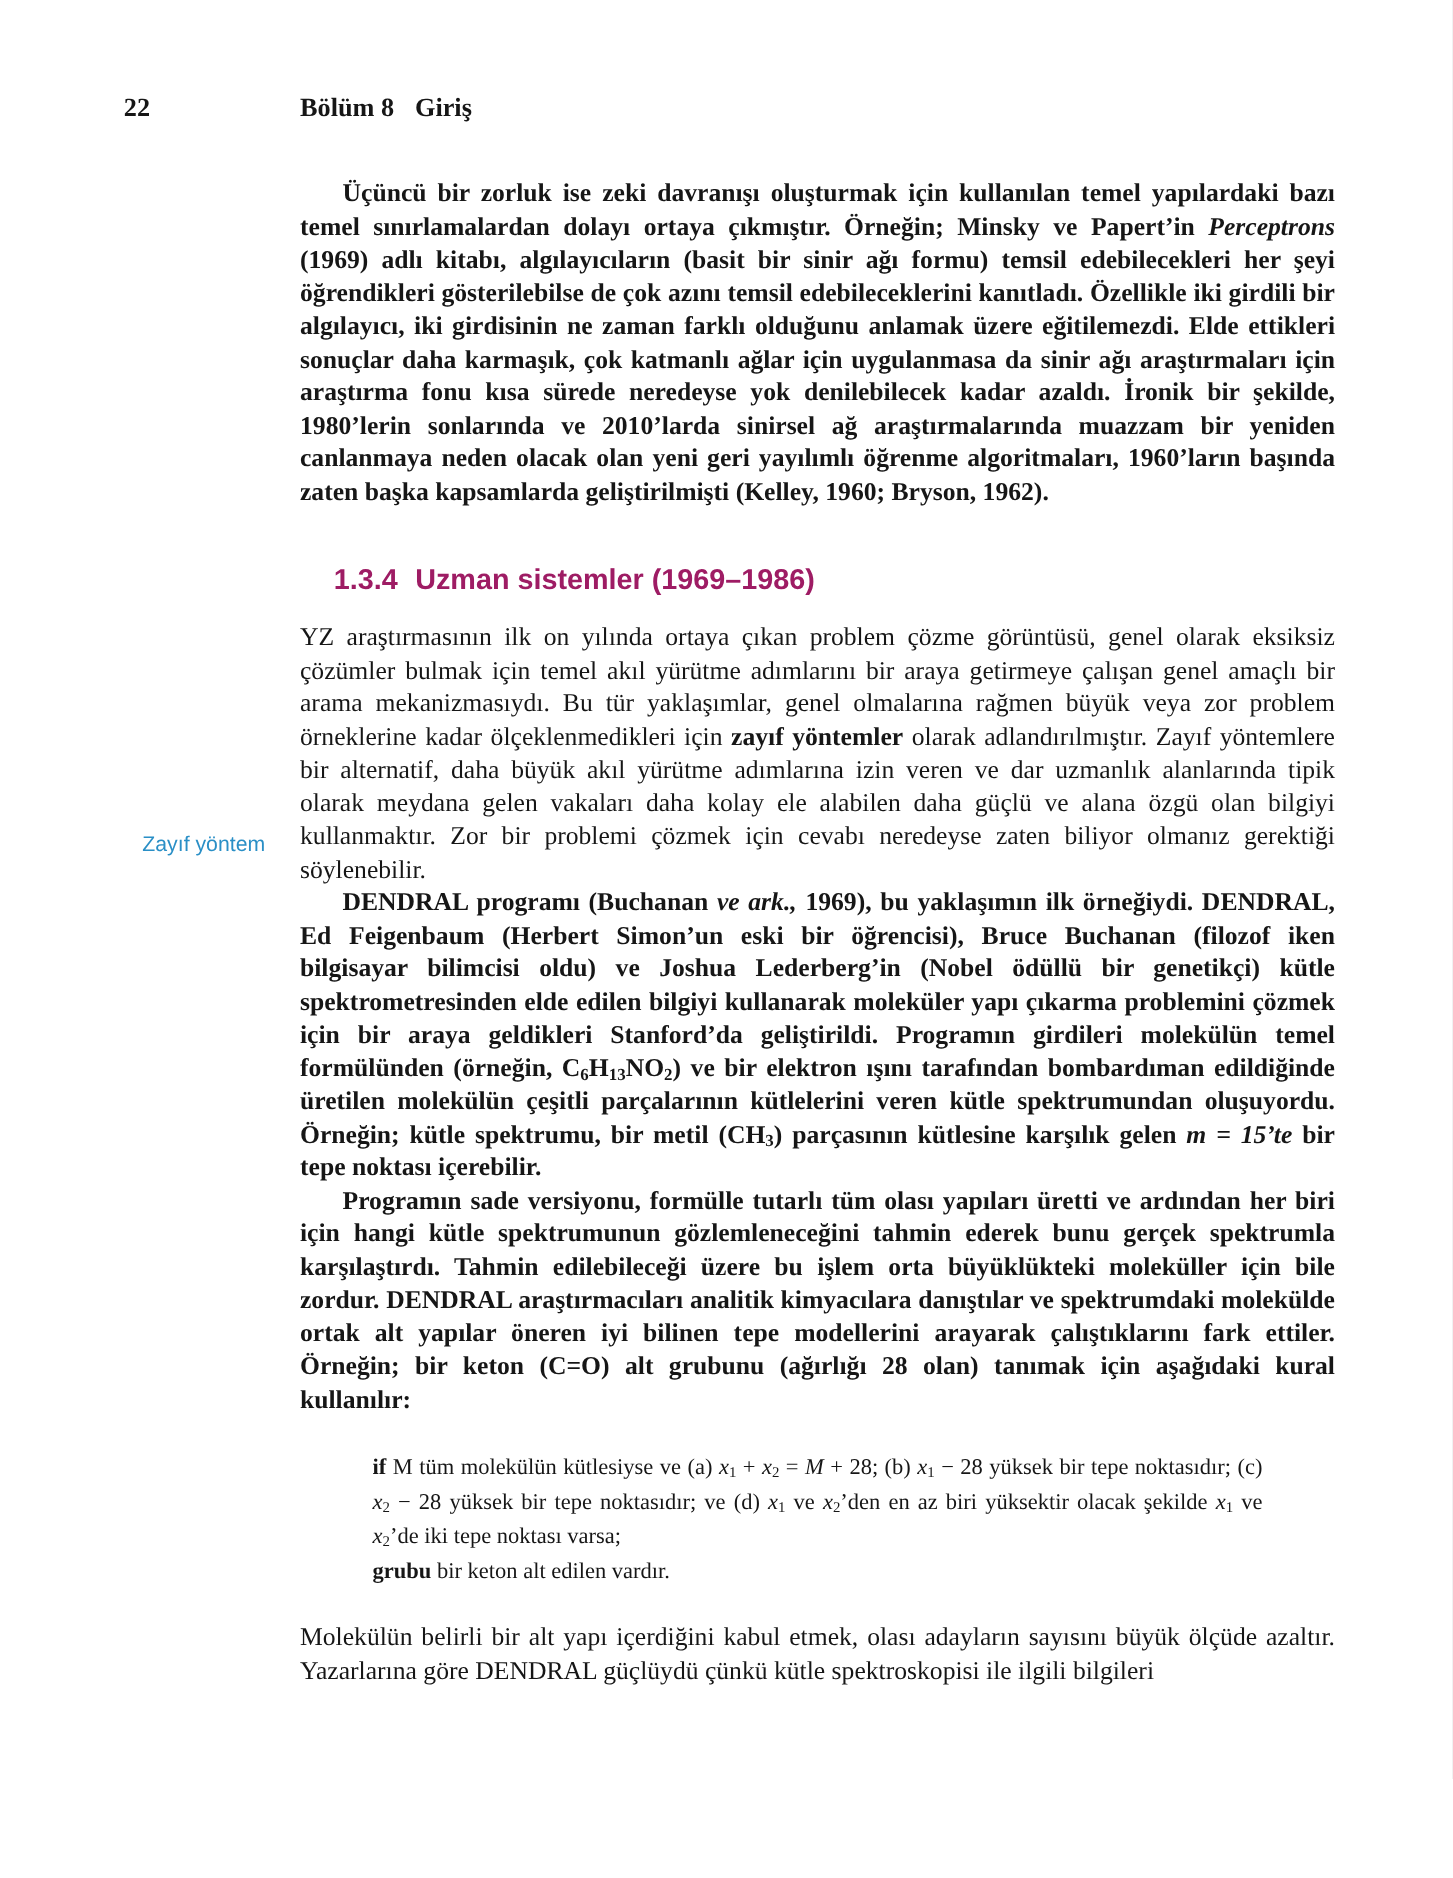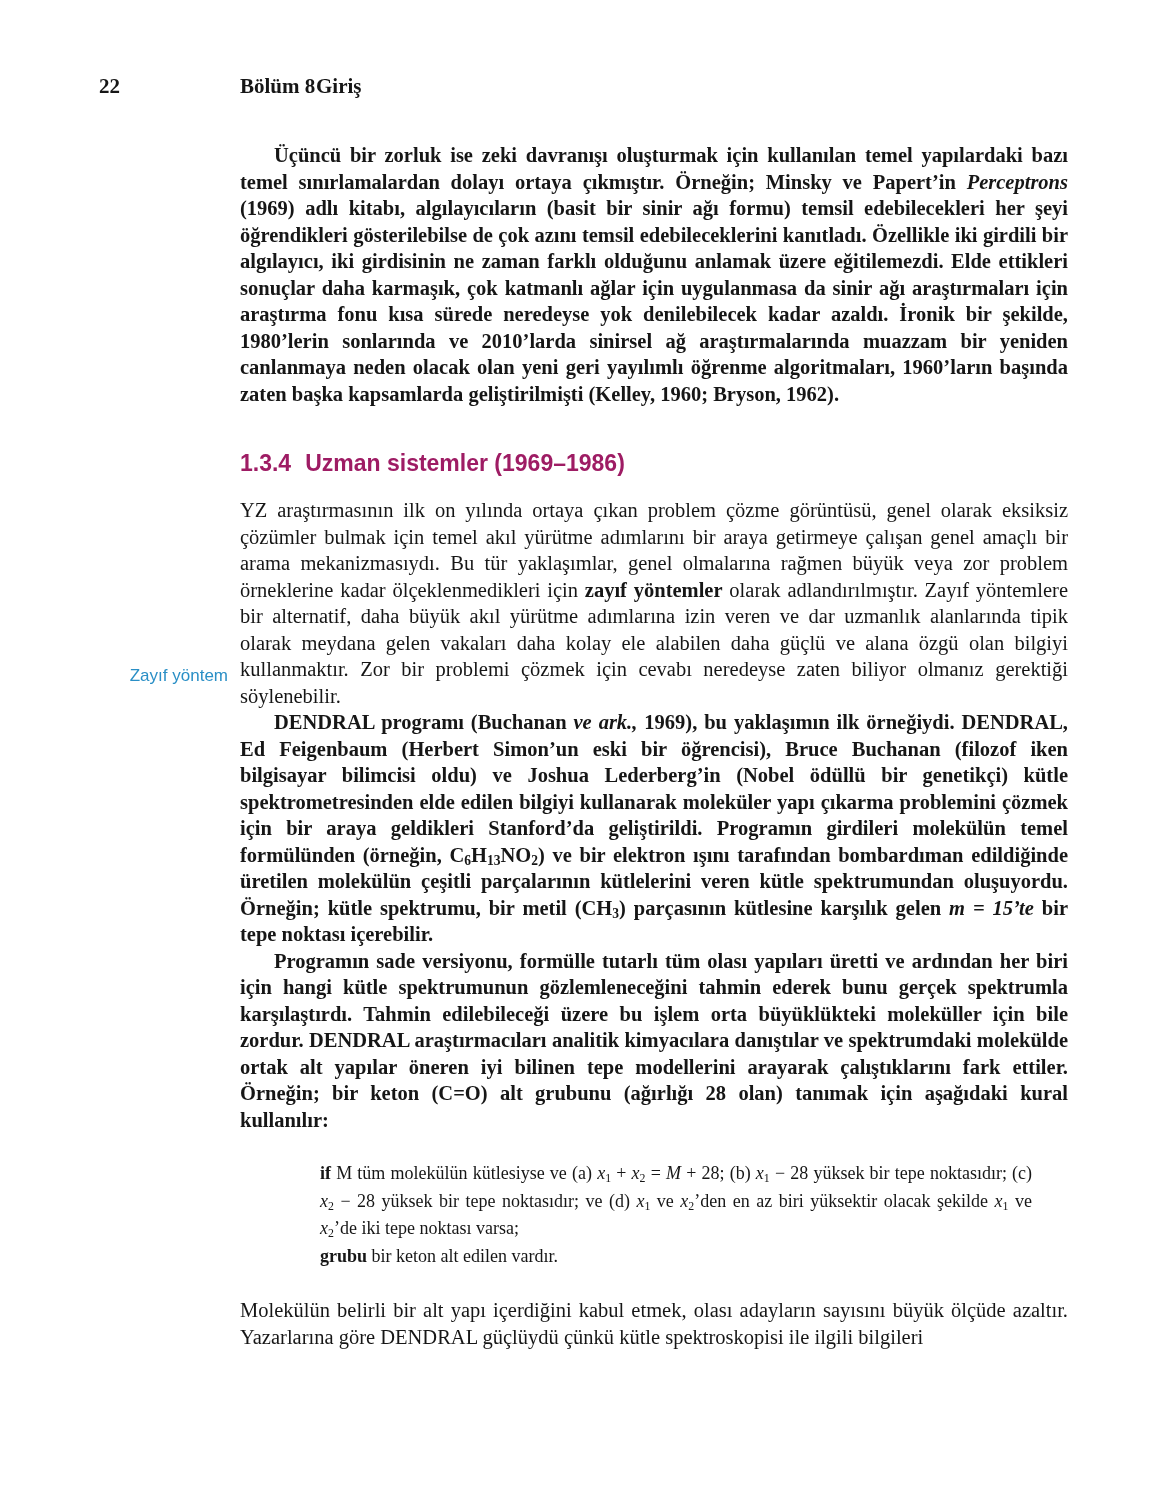--- a/index.html
+++ b/index.html
@@ -6,69 +6,69 @@
   .page{
     position:relative;width:1162px;height:1502px;background:#ffffff;
     overflow:hidden;color:#161616;margin:0 auto;
     font-family:"Liberation Serif", serif;
   }
   
   .running-head{position:absolute;top:74px;left:0;width:100%;height:30px;
     font-weight:700;font-size:21px;}
   .running-head .pagenum{position:absolute;left:99px;}
   .running-head .chapter{position:absolute;left:240px;}
-  .running-head .sectname{position:absolute;left:316px;}
+  .running-head .sectname{position:absolute;left:332px;}
   
   .content{
     position:absolute;left:240px;top:142px;width:828px;
     font-size:20.5px;line-height:26.5px;text-align:justify;
   }
   .content p{margin:0;}
   .content p.indent{text-indent:34px;font-weight:bold;}
   .run-i{font-style:italic;}
   .run-b{font-weight:700;}
   sub{font-size:0.66em;line-height:0;vertical-align:-0.22em;}
   
   .section-heading{
     font-family:"Liberation Sans", sans-serif;
     font-weight:700;font-size:23px;line-height:28px;
     margin:42px 0 20px 0;text-align:left;
   }
   .section-heading .num{margin-right:14px;}
   
   .rule-block{
-    margin:27px 0 27px 80px;width:712px;
+    margin:27px 0 27px 58px;width:712px;
     font-size:18px;line-height:27.5px;text-align:justify;
   }
   .rule-block p{margin:0;}
   
   .margin-note{
     position:absolute;left:98px;top:665px;width:130px;
     font-family:"Liberation Sans", sans-serif;
-    font-size:17px;line-height:21px;text-align:right;
+    font-size:17px;line-height:21px;text-align:center;
   }
 </style>
 </head>
 <body>
 
 <div class="page">
 
   <header class="running-head">
     <span class="pagenum">22</span>
     <span class="chapter">Bölüm 8</span>
     <span class="sectname">Giriş</span>
   </header>
 
   <div class="margin-note" style="color: rgb(42, 143, 198);">Zayıf yöntem</div>
 
   <main class="content">
 
     <p class="indent"><span>Üçüncü bir zorluk ise zeki davranışı oluşturmak için kullanılan temel yapılardaki bazı temel sınırlamalardan dolayı ortaya çıkmıştır. Örneğin; Minsky ve Papert’in </span><span class="run-i">Perceptrons</span><span> (1969) adlı kitabı, algılayıcıların (basit bir sinir ağı formu) temsil edebilecekleri her şeyi öğrendikleri gösterilebilse de çok azını temsil edebileceklerini kanıtladı. Özellikle iki girdili bir algılayıcı, iki girdisinin ne zaman farklı olduğunu anlamak üzere eğitilemezdi. Elde ettikleri sonuçlar daha karmaşık, çok katmanlı ağlar için uygulanmasa da sinir ağı araştırmaları için araştırma fonu kısa sürede neredeyse yok denilebilecek kadar azaldı. İronik bir şekilde, 1980’lerin sonlarında ve 2010’larda sinirsel ağ araştırmalarında muazzam bir yeniden canlanmaya neden olacak olan yeni geri yayılımlı öğrenme algoritmaları, 1960’ların başında zaten başka kapsamlarda geliştirilmişti (Kelley, 1960; Bryson, 1962).</span></p>
 
-    <h2 class="section-heading" style="color: rgb(158, 28, 100);">
+    <h2 class="section-heading" style="color: rgb(158, 28, 100); margin-left: 27px;">
       <span class="num">1.3.4</span><span>Uzman sistemler (1969–1986)</span>
     </h2>
 
     <p><span>YZ araştırmasının ilk on yılında ortaya çıkan problem çözme görüntüsü, genel olarak eksiksiz çözümler bulmak için temel akıl yürütme adımlarını bir araya getirmeye çalışan genel amaçlı bir arama mekanizmasıydı. Bu tür yaklaşımlar, genel olmalarına rağmen büyük veya zor problem örneklerine kadar ölçeklenmedikleri için </span><span class="run-b">zayıf yöntemler</span><span> olarak adlandırılmıştır. Zayıf yöntemlere bir alternatif, daha büyük akıl yürütme adımlarına izin veren ve dar uzmanlık alanlarında tipik olarak meydana gelen vakaları daha kolay ele alabilen daha güçlü ve alana özgü olan bilgiyi kullanmaktır. Zor bir problemi çözmek için cevabı neredeyse zaten biliyor olmanız gerektiği söylenebilir.</span></p>
     <p class="indent"><span>DENDRAL programı (Buchanan </span><span class="run-i">ve ark.,</span><span> 1969), bu yaklaşımın ilk örneğiydi. DENDRAL, Ed Feigenbaum (Herbert Simon’un eski bir öğrencisi), Bruce Buchanan (filozof iken bilgisayar bilimcisi oldu) ve Joshua Lederberg’in (Nobel ödüllü bir genetikçi) kütle spektrometresinden elde edilen bilgiyi kullanarak moleküler yapı çıkarma problemini çözmek için bir araya geldikleri Stanford’da geliştirildi. Programın girdileri molekülün temel formülünden (örneğin, C</span><sub>6</sub><span>H</span><sub>13</sub><span>NO</span><sub>2</sub><span>) ve bir elektron ışını tarafından bombardıman edildiğinde üretilen molekülün çeşitli parçalarının kütlelerini veren kütle spektrumundan oluşuyordu. Örneğin; kütle spektrumu, bir metil (CH</span><sub>3</sub><span>) parçasının kütlesine karşılık gelen </span><span class="run-i">m = 15’te</span><span> bir tepe noktası içerebilir.</span></p>
     <p class="indent"><span>Programın sade versiyonu, formülle tutarlı tüm olası yapıları üretti ve ardından her biri için hangi kütle spektrumunun gözlemleneceğini tahmin ederek bunu gerçek spektrumla karşılaştırdı. Tahmin edilebileceği üzere bu işlem orta büyüklükteki moleküller için bile zordur. DENDRAL araştırmacıları analitik kimyacılara danıştılar ve spektrumdaki molekülde ortak alt yapılar öneren iyi bilinen tepe modellerini arayarak çalıştıklarını fark ettiler. Örneğin; bir keton (C=O) alt grubunu (ağırlığı 28 olan) tanımak için aşağıdaki kural kullanılır:</span></p>
 
     <div class="rule-block">
       <p><span class="run-b">if</span><span> M tüm molekülün kütlesiyse ve (a) </span><span class="run-i">x</span><sub>1</sub><span> + </span><span class="run-i">x</span><sub>2</sub><span> = </span><span class="run-i">M</span><span> + 28; (b) </span><span class="run-i">x</span><sub>1</sub><span> − 28 yüksek bir tepe noktasıdır; (c) </span><span class="run-i">x</span><sub>2</sub><span> − 28 yüksek bir tepe noktasıdır; ve (d) </span><span class="run-i">x</span><sub>1</sub><span> ve </span><span class="run-i">x</span><sub>2</sub><span>’den en az biri yüksektir olacak şekilde </span><span class="run-i">x</span><sub>1</sub><span> ve </span><span class="run-i">x</span><sub>2</sub><span>’de iki tepe noktası varsa;</span></p>
       <p><span class="run-b">grubu</span><span> bir keton alt edilen vardır.</span></p>

